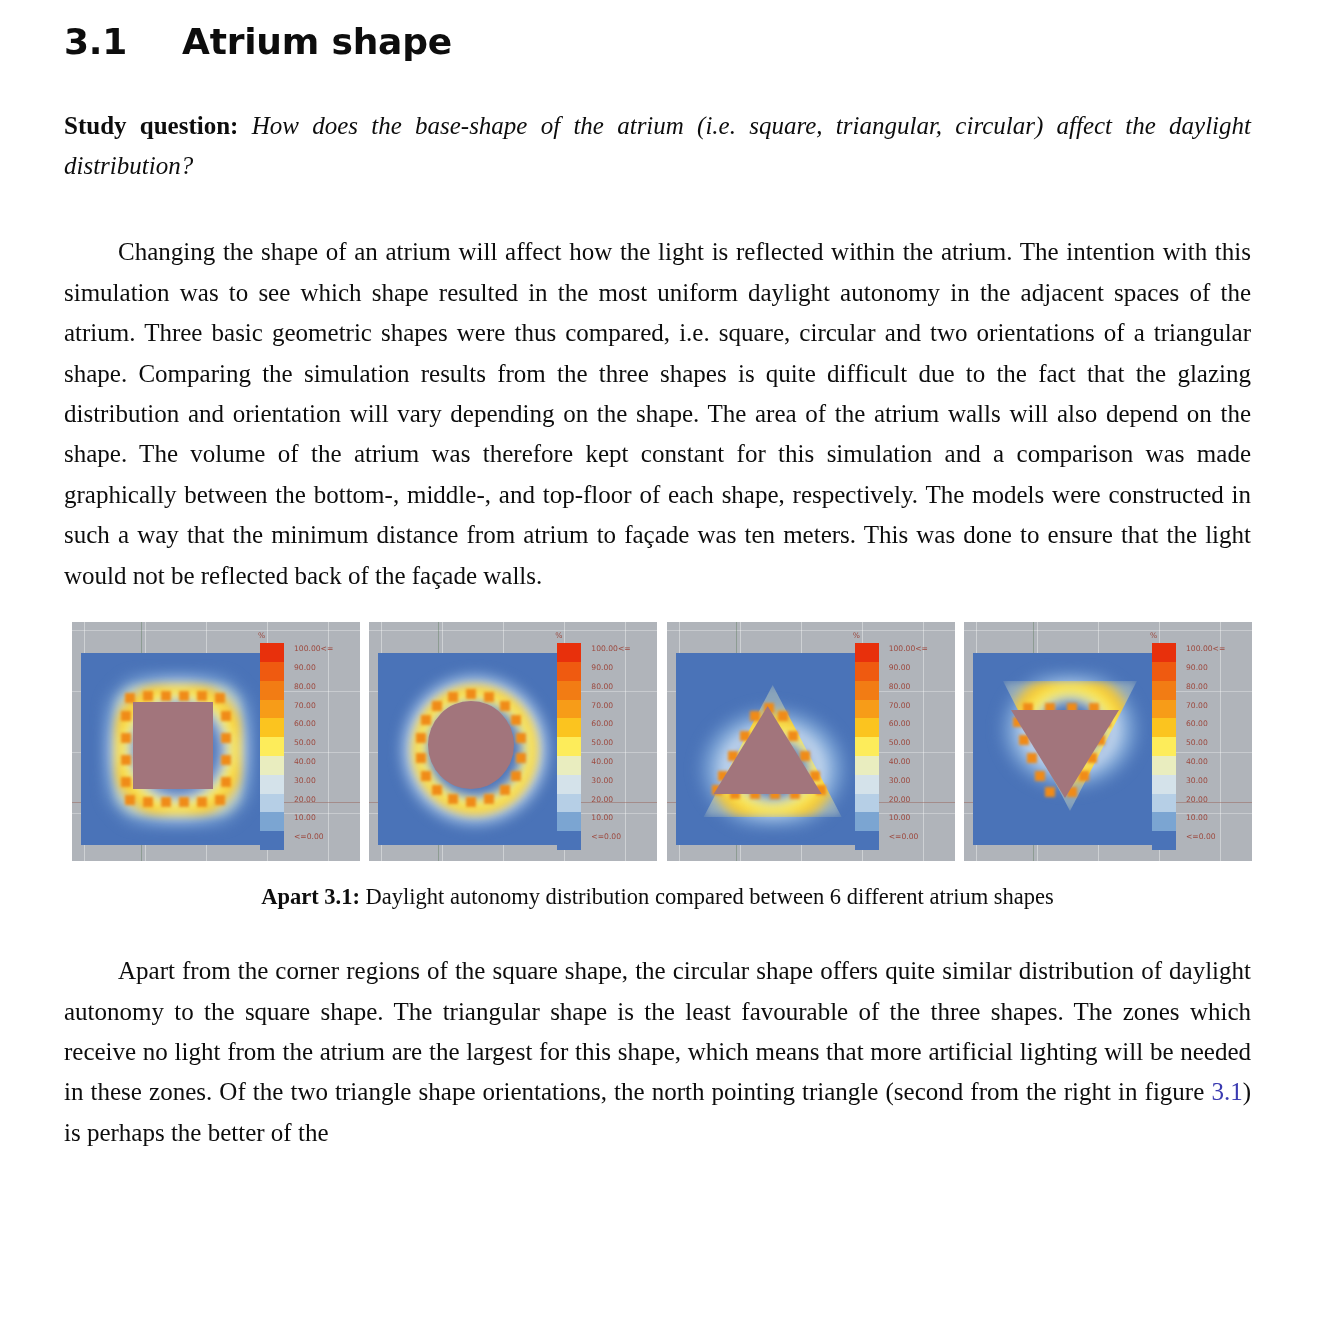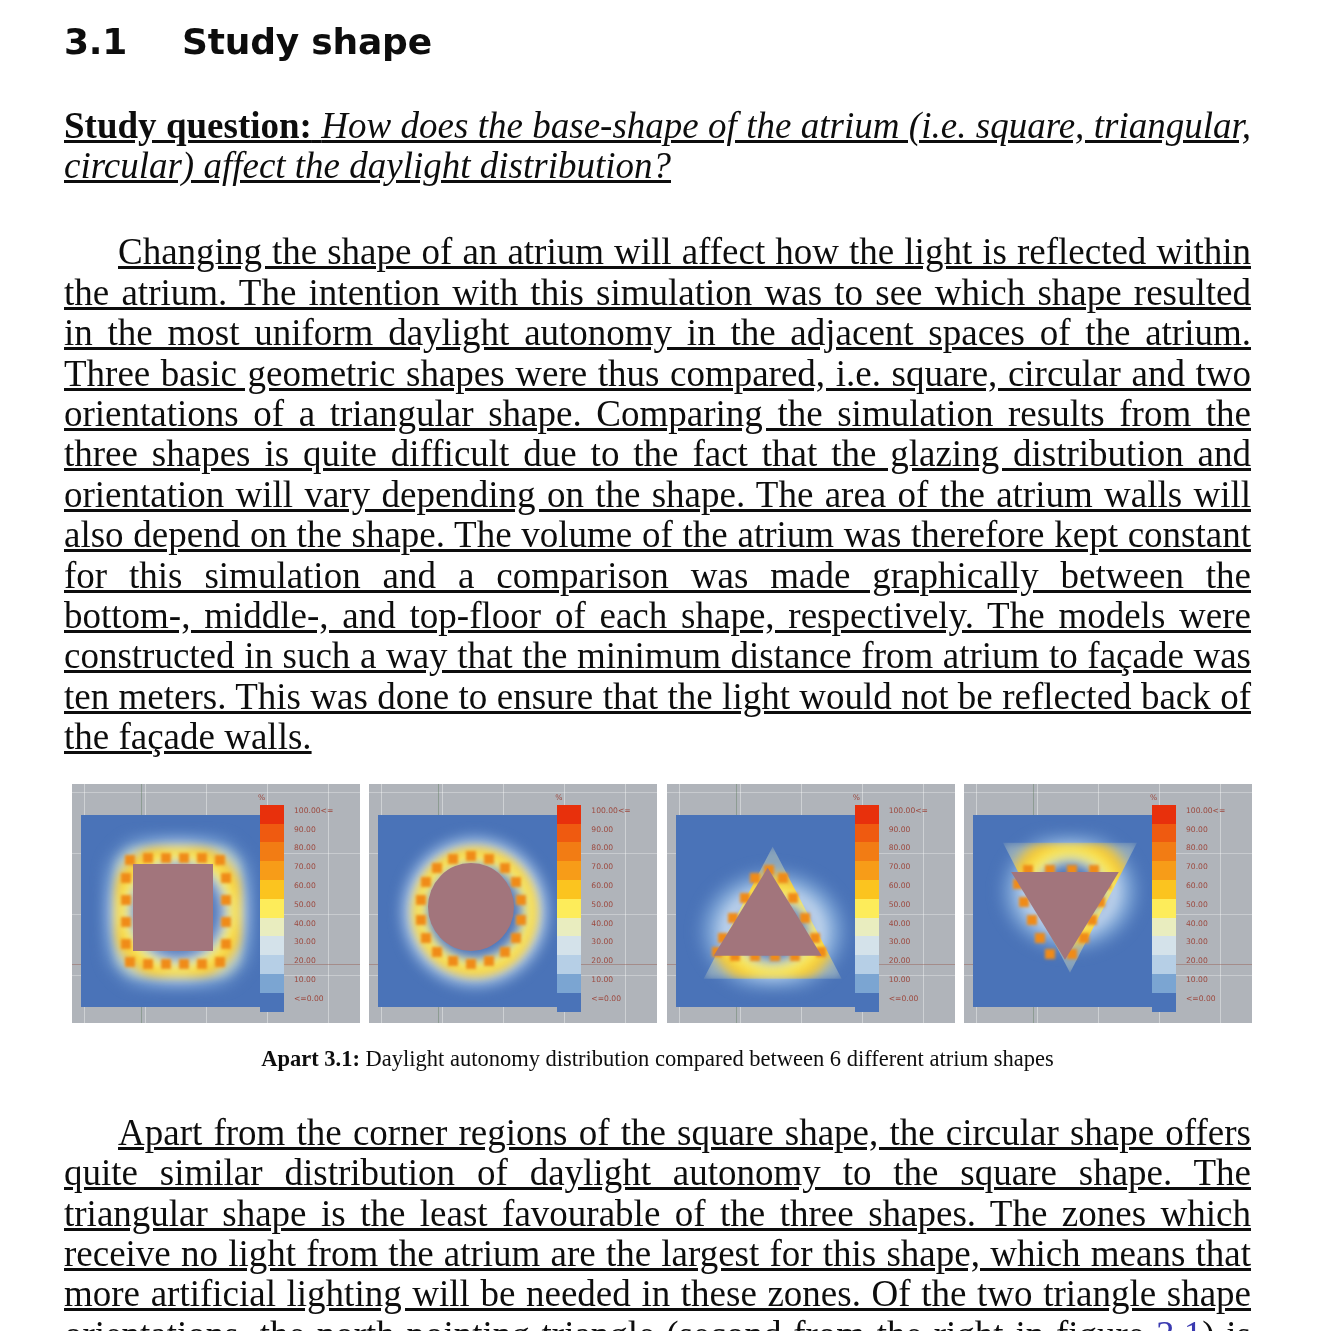--- a/index.html
+++ b/index.html
@@ -39,27 +39,26 @@
     margin-bottom: 0;
     line-height: 1.1;
     white-space: pre;
     display: flex;
     align-items: baseline;
   }
   .section-heading .num { min-width: 118px; display: inline-block; }
 
   
   .para {
-    font-size: 37px;
+    font-size: 25px;
     line-height: 40.4px;
     text-align: justify;
     text-justify: inter-word;
     margin: 0;
     hyphens: none;
-    text-decoration: underline;
   }
   .study-q {
     margin-top: 44px;
   }
   .study-q .label {
     font-weight: bold;
     font-style: normal;
   }
   .study-q .q {
     font-style: italic;
@@ -199,21 +198,21 @@
   .caption .cap-label { font-weight: bold; }
 </style>
 </head>
 <body>
 
 <div class="page">
   <div class="content">
 
     <h1 class="section-heading">
       <span class="num">3.1</span>
-      <span>Study shape</span>
+      <span>Atrium shape</span>
     </h1>
 
     <p class="para study-q">
       <span class="label">Study question:</span><span> </span><span class="q">How does the base-shape of the atrium (i.e. square, triangular, circular) affect the daylight distribution?</span>
     </p>
 
     <p class="para para-body">Changing the shape of an atrium will affect how the light is reflected within the atrium. The intention with this simulation was to see which shape resulted in the most uniform daylight autonomy in the adjacent spaces of the atrium. Three basic geometric shapes were thus compared, i.e. square, circular and two orientations of a triangular shape. Comparing the simulation results from the three shapes is quite difficult due to the fact that the glazing distribution and orientation will vary depending on the shape. The area of the atrium walls will also depend on the shape. The volume of the atrium was therefore kept constant for this simulation and a comparison was made graphically between the bottom-, middle-, and top-floor of each shape, respectively. The models were constructed in such a way that the minimum distance from atrium to façade was ten meters. This was done to ensure that the light would not be reflected back of the façade walls.</p>
 
     <div class="figure">
       <div class="fig-row">

